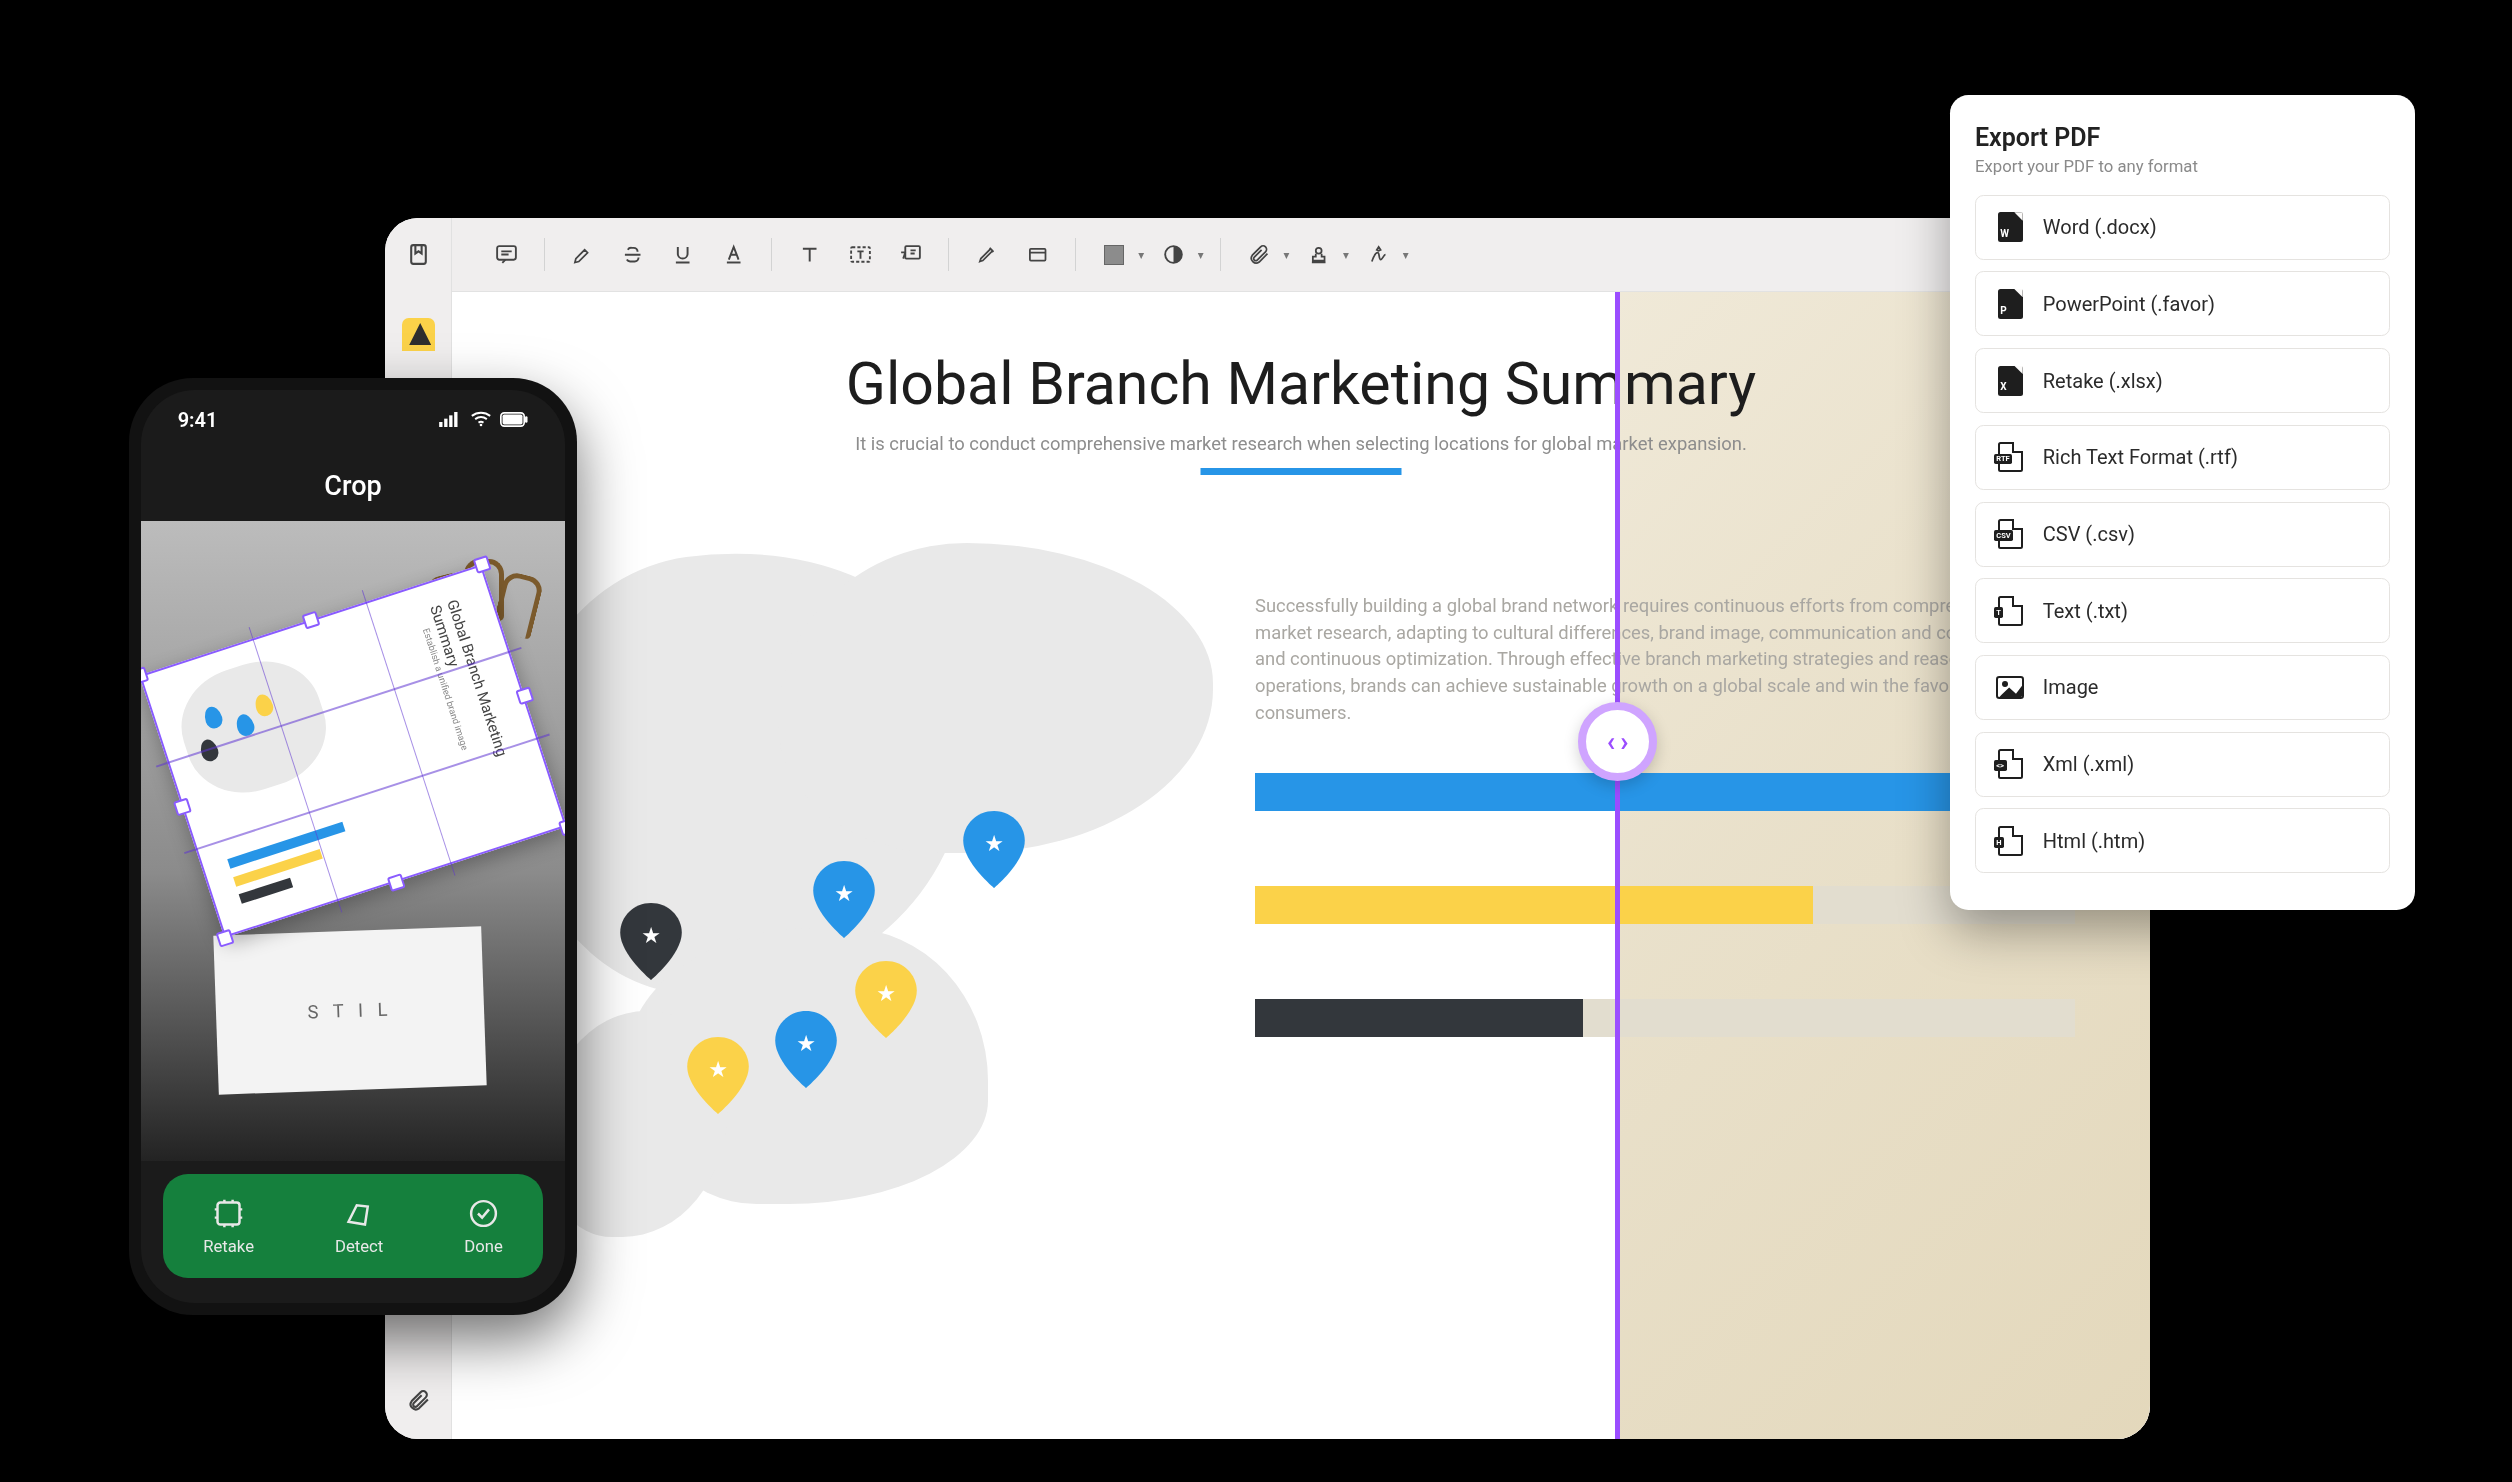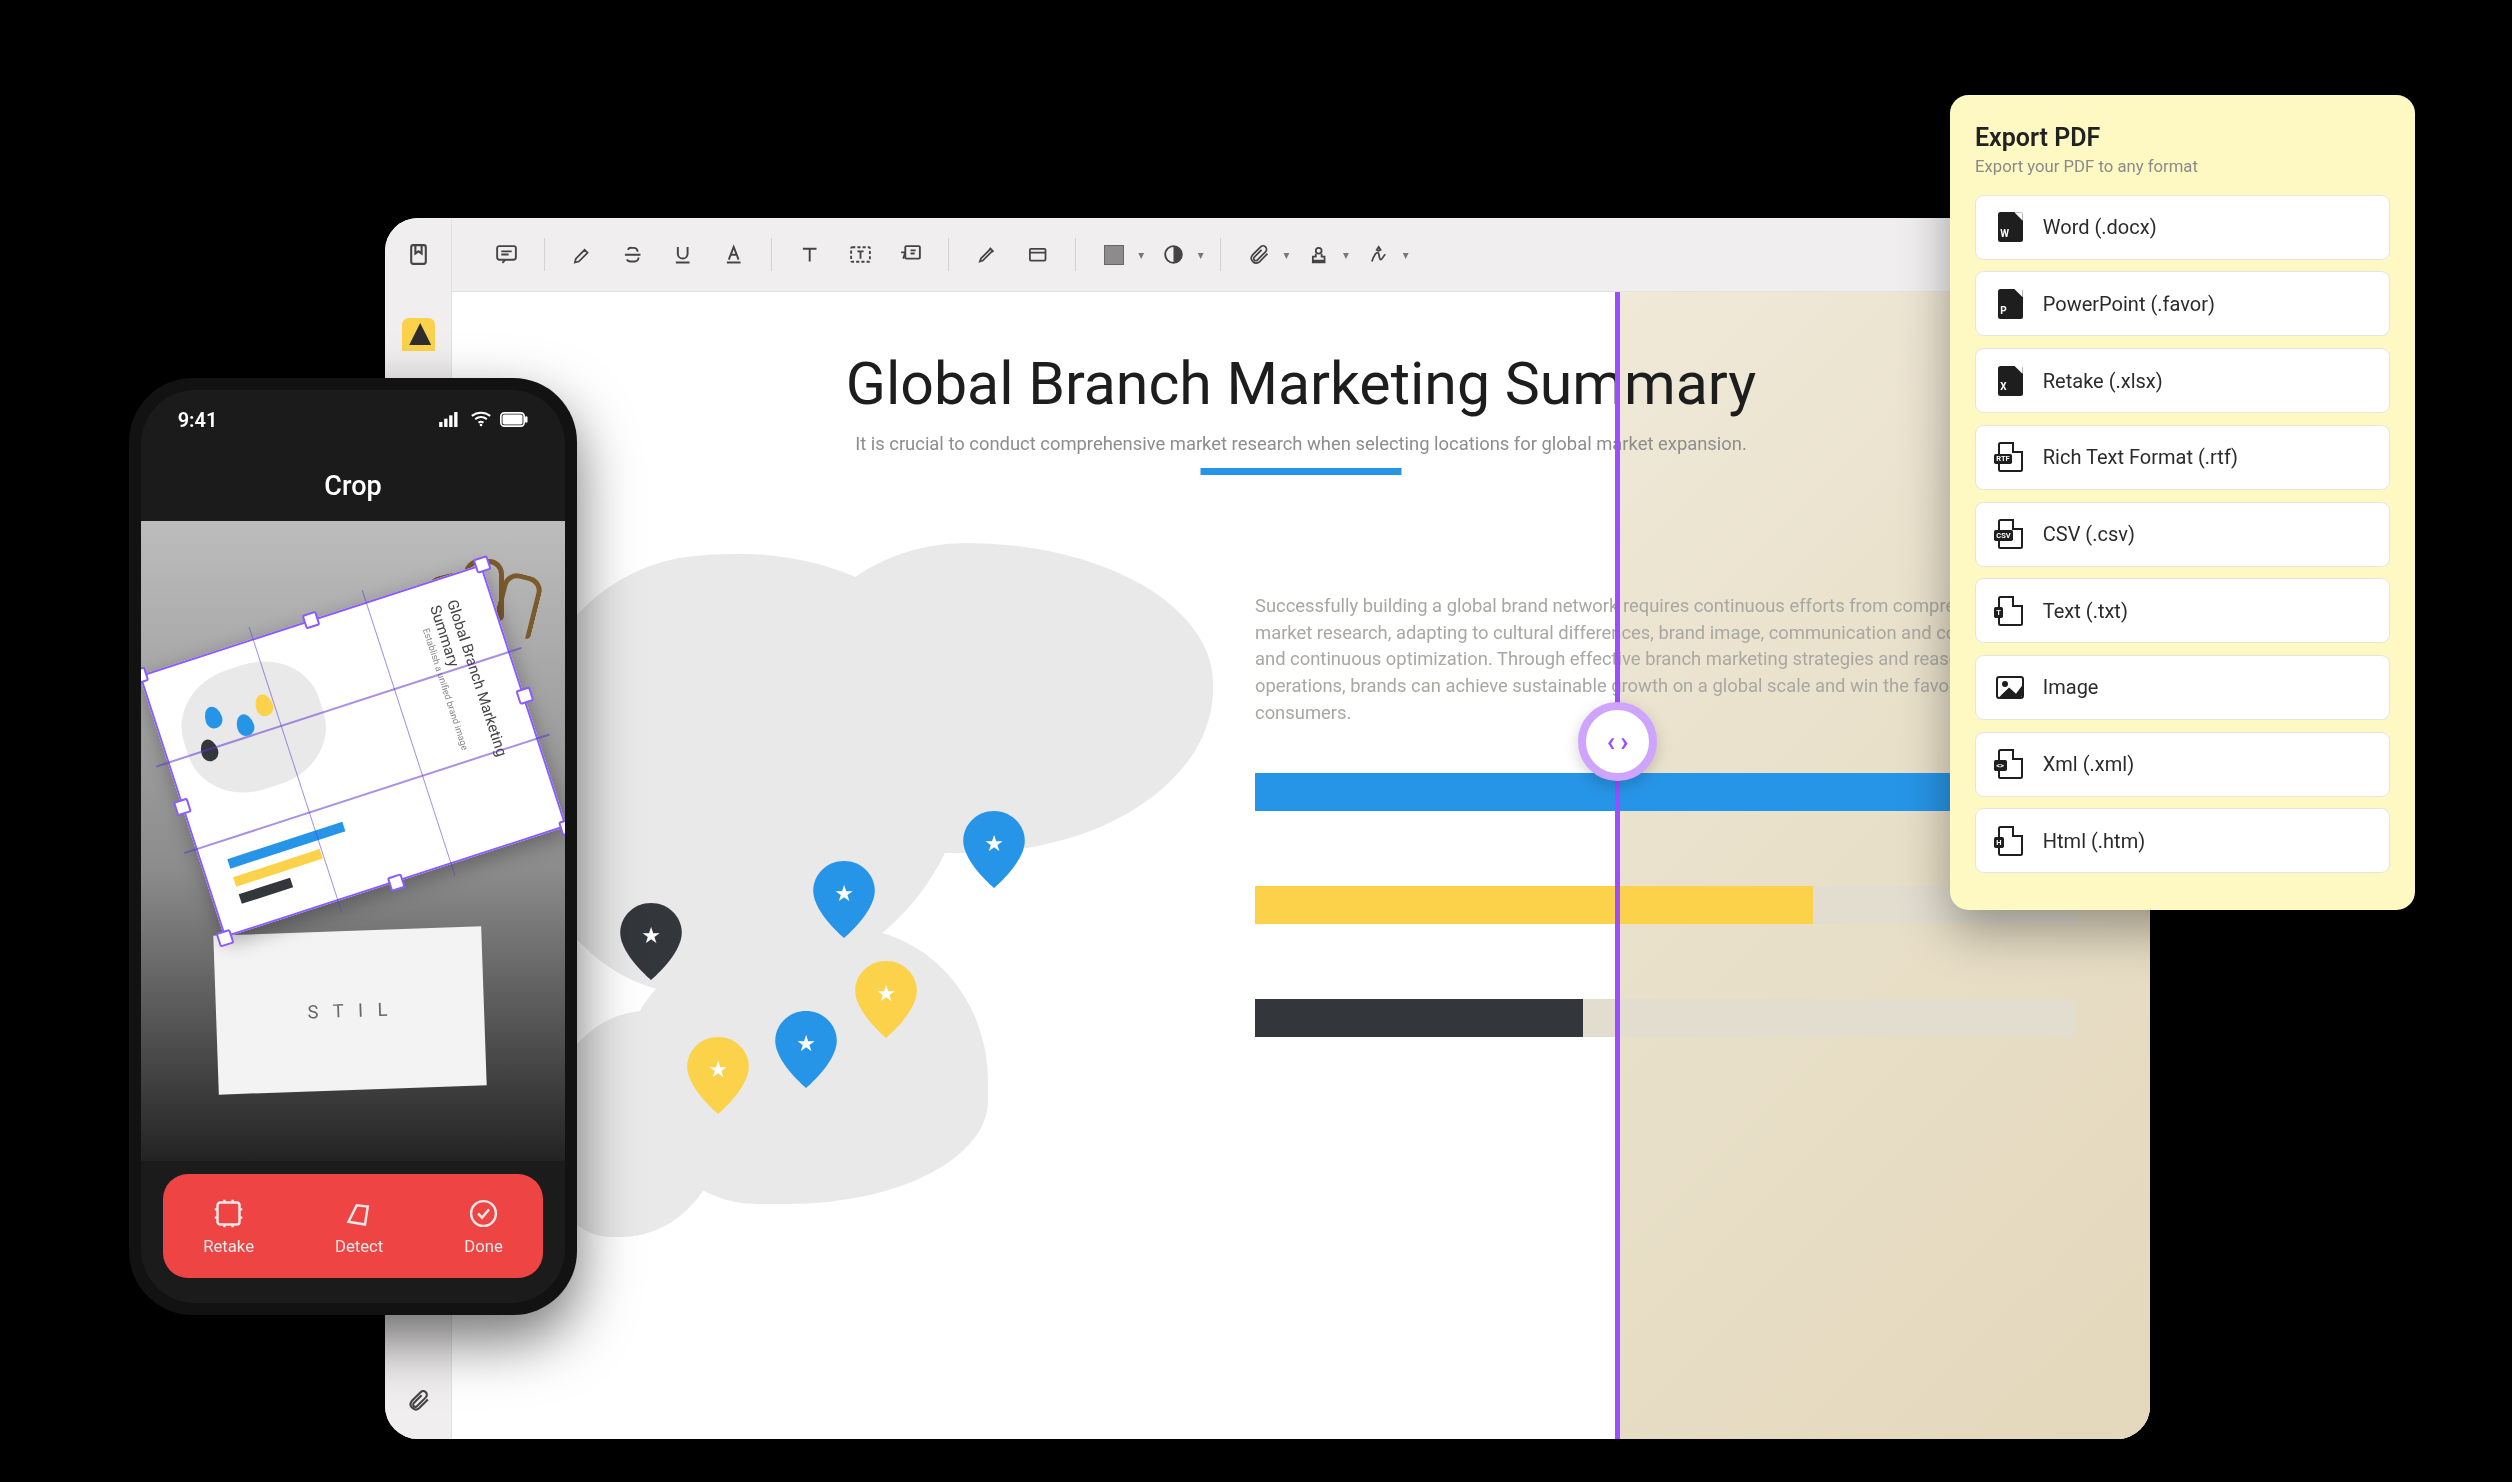--- a/index.html
+++ b/index.html
@@ -83,28 +83,28 @@
 .crop-doc-title{position:absolute;right:28.4px;top:23.4px;bottom:23.4px;width:25px;writing-mode:vertical-rl;font-size:15px;color:#444;}
 .crop-doc-sub{position:absolute;right:65px;top:42px;bottom:42px;width:15px;writing-mode:vertical-rl;font-size:9.2px;color:#888;}
 .crop-doc-bars{position:absolute;left:25px;bottom:25px;width:134px;}
 .crop-doc-bars div{height:10px;margin-top:8.4px;}
 .crop-doc-map{position:absolute;left:20px;top:20px;width:142px;height:125px;background:#e9e9e9;border-radius:44%;}
 .crop-doc-pin{position:absolute;width:16.7px;height:22px;border-radius:50% 50% 50% 50% / 60% 60% 40% 40%;}
 .grid-line{position:absolute;background:#5e34d1;opacity:.55;}
 .grid-v{width:1.7px;top:-11.7px;bottom:-11.7px;} .grid-h{height:1.7px;left:-11.7px;right:-11.7px;}
 .handle{position:absolute;width:15px;height:15px;background:#fff;border:2.5px solid #8a5cff;border-radius:2.5px;}
 
-.phone-toolbar{position:absolute;left:22px;right:22px;bottom:25px;height:104px;background:#ef4444;border-radius:25px;display:flex;align-items:center;justify-content:space-around;}
+.phone-toolbar{position:absolute;left:22px;right:22px;bottom:25px;height:104px;background:#15803d;border-radius:25px;display:flex;align-items:center;justify-content:space-around;}
 .ptb{display:flex;flex-direction:column;align-items:center;gap:6.7px;color:#e8e8e8;font-size:16.7px;}
 .ptb svg{width:33px;height:33px;}
 
 
 .export{
   position:absolute; right:97px; top:95px; width:465px;
-  background:#fef9c3; border-radius:18.4px; padding:28.4px 25px 25px;
+  background:#ffffff; border-radius:18.4px; padding:28.4px 25px 25px;
   box-shadow:0 20px 50px rgba(0,0,0,.35);
 }
 .export h3{font-size:25px;color:#222;font-weight:600;}
 .export .sub{font-size:16.7px;color:#8a8a8a;margin:5px 0 18.4px;}
 .exp-item{height:65px;border:0.8px solid #e5e3e0;border-radius:8.4px;background:#fff;display:flex;align-items:center;gap:18.4px;padding:0 20px;margin-bottom:11.7px;cursor:pointer;}
 .exp-item .ico{width:28.4px;height:28.4px;display:flex;align-items:center;justify-content:center;}
 .exp-item .lab{font-size:20px;color:#2b2b2b;}
 .file-badge{width:25px;height:30px;position:relative;background:#1e1e1e;border-radius:2.5px;}
 .file-badge::after{content:"";position:absolute;right:0;top:0;width:8.4px;height:8.4px;background:#fcfbfa;clip-path:polygon(0 0,100% 100%,100% 0);}
 .file-badge span{position:absolute;left:2.5px;bottom:3.3px;color:#fff;font-size:10px;font-weight:700;}

